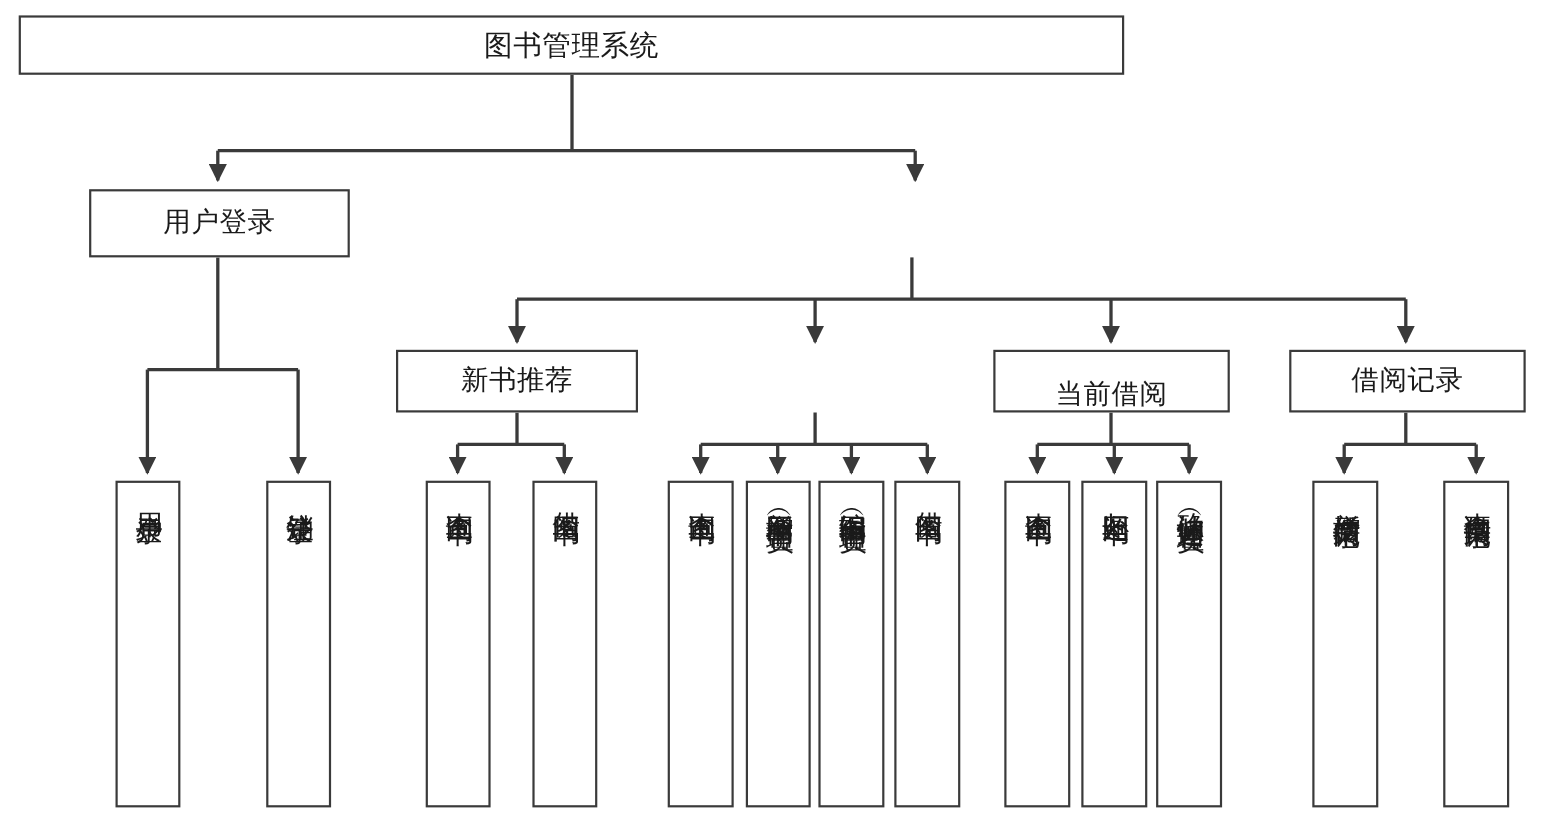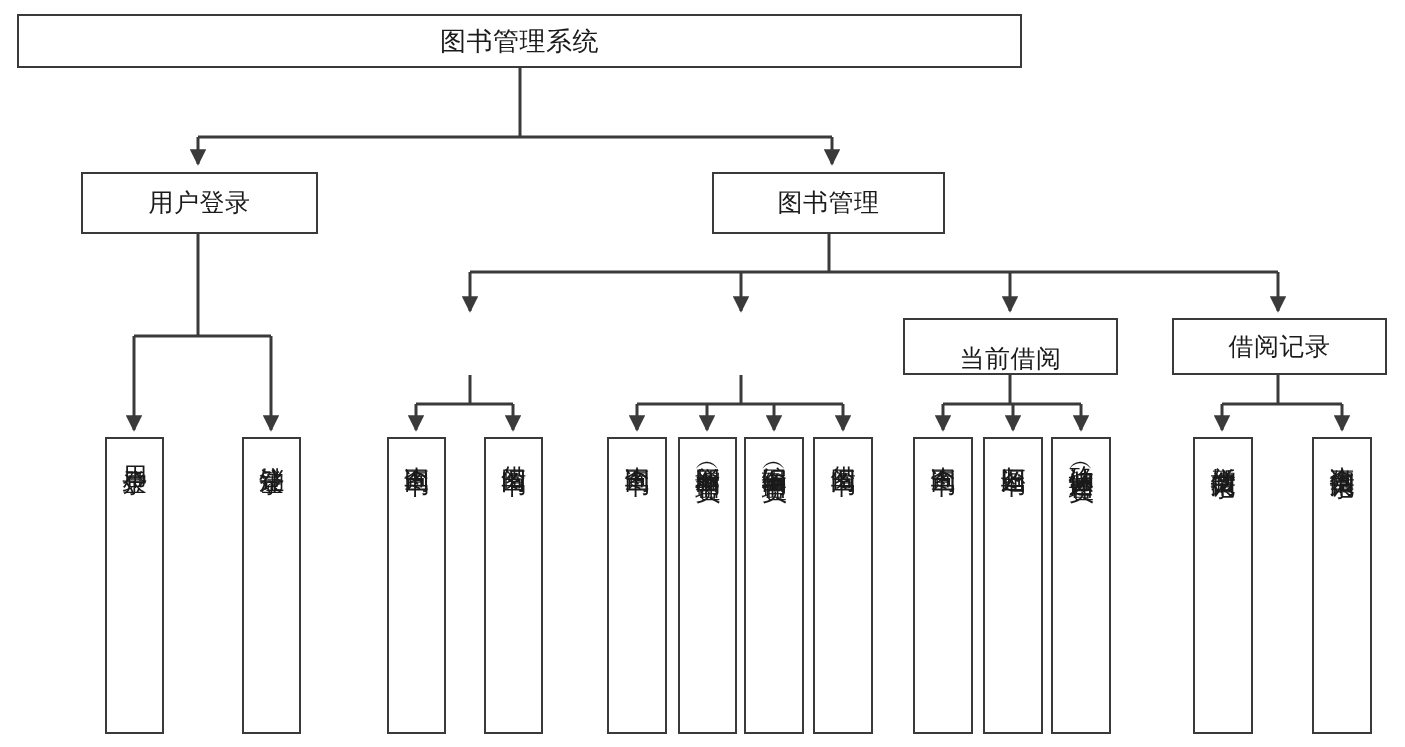--- a/index.html
+++ b/index.html
@@ -126,24 +126,24 @@
     </g>
   </svg>
 
   <div class="node h root" style="left:17px; top:14px; width:1005px; height:54px;">
     <span class="lbl">图书管理系统</span>
   </div>
 
   <div class="node h" style="left:81px; top:172px; width:237px; height:62px;">
     <span class="lbl">用户登录</span>
   </div>
-  <div class="node h" style="left:712px; top:172px; width:233px; height:62px;">
-    <span class="lbl">图书管理</span>
+
+  <div class="node h" style="left:360px; top:318px; width:220px; height:57px;">
+    <span class="lbl">新书推荐</span>
   </div>
-
   <div class="node h" style="left:903px; top:318px; width:215px; height:57px;align-items:flex-end;">
     <span class="lbl">当前借阅</span>
   </div>
   <div class="node h" style="left:1172px; top:318px; width:215px; height:57px;">
     <span class="lbl">借阅记录</span>
   </div>
 
   <div class="node v" style="left:105px; top:437px; width:59px; height:297px;">
     <span class="lbl">用户登录</span>
   </div>

